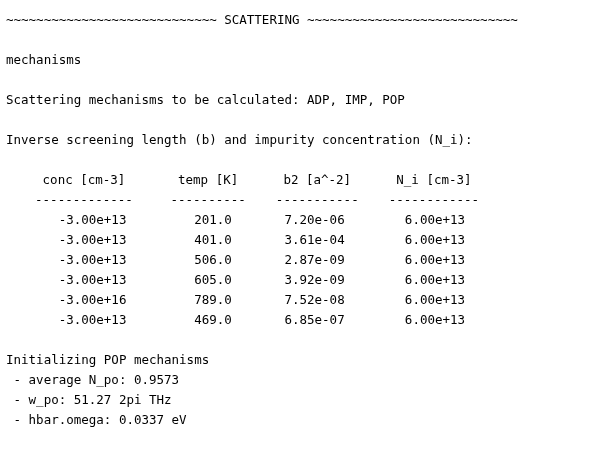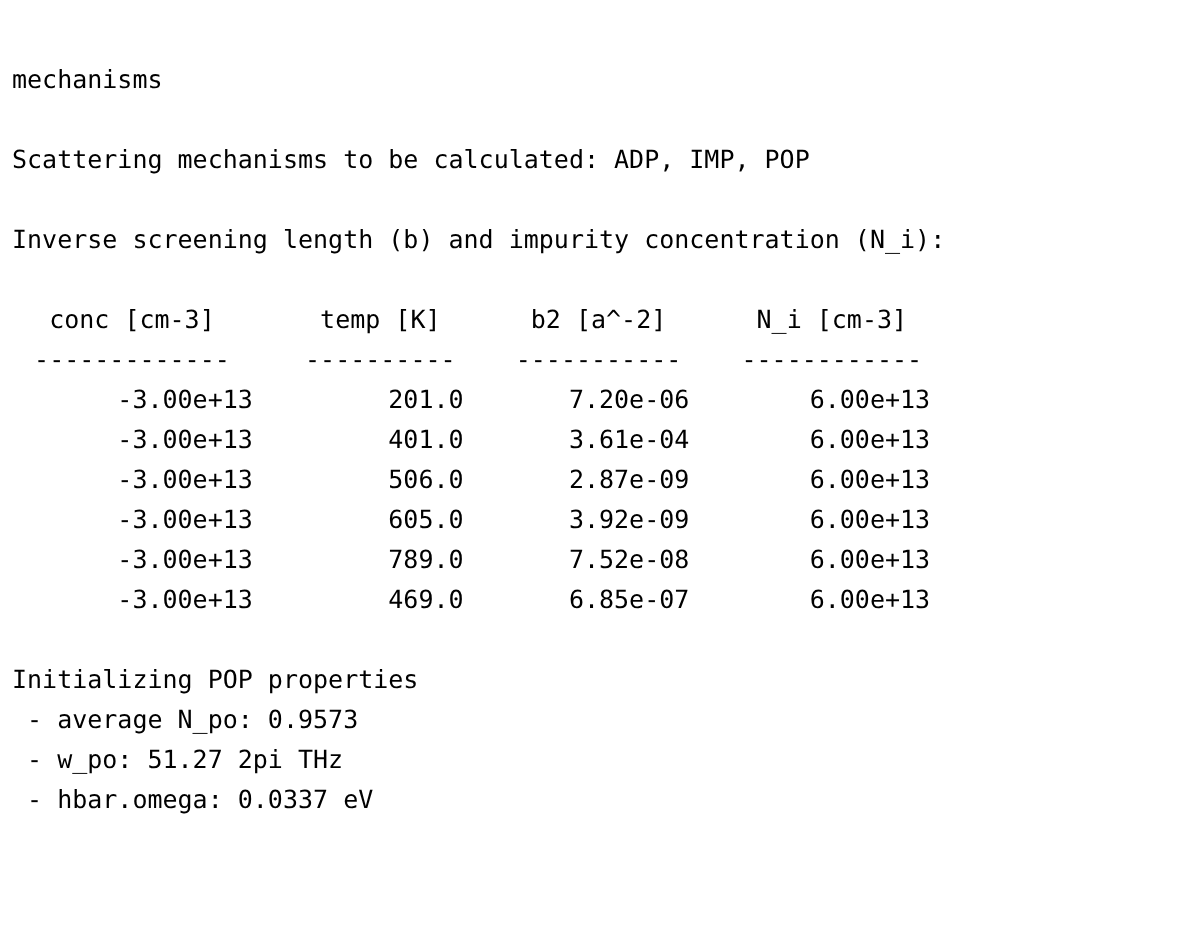--- a/index.html
+++ b/index.html
@@ -30,32 +30,33 @@
     white-space: pre;
     height: 20px;
   }
   .banner {
     white-space: pre;
     padding-left: 6px;
     letter-spacing: 0px;
   }
   .tablehdr {
     white-space: pre;
-    padding-left: 2px;
+    padding-left: 20px;
   }
   .tablerow {
     white-space: pre;
     padding-left: 6px;
   }
 </style>
 </head>
 <body>
 
 <div class="terminal">
 
+  <div class="banner">~~~~~~~~~~~~~~~~~~~~~~~~~~~~ SCATTERING ~~~~~~~~~~~~~~~~~~~~~~~~~~~~</div>
 
   <div class="blank"></div>
 
   <div class="line">mechanisms</div>
 
   <div class="blank"></div>
 
   <div class="line">Scattering mechanisms to be calculated: ADP, IMP, POP</div>
 
   <div class="blank"></div>
@@ -64,26 +65,26 @@
 
   <div class="blank"></div>
 
   <div class="tablehdr">   conc [cm-3]       temp [K]      b2 [a^-2]      N_i [cm-3]   </div>
   <div class="tablehdr">  -------------     ----------    -----------    ------------  </div>
   <div>
       <div class="tablerow">       -3.00e+13         201.0       7.20e-06        6.00e+13  </div>
       <div class="tablerow">       -3.00e+13         401.0       3.61e-04        6.00e+13  </div>
       <div class="tablerow">       -3.00e+13         506.0       2.87e-09        6.00e+13  </div>
       <div class="tablerow">       -3.00e+13         605.0       3.92e-09        6.00e+13  </div>
-      <div class="tablerow">       -3.00e+13         789.0       7.52e-08        6.00e+13  </div>
+      <div class="tablerow">       -3.00e+16         789.0       7.52e-08        6.00e+13  </div>
       <div class="tablerow">       -3.00e+13         469.0       6.85e-07        6.00e+13  </div>
     </div>
 
   <div class="blank"></div>
 
-  <div class="line">Initializing POP properties</div>
+  <div class="line">Initializing POP mechanisms</div>
   <div>
       <div class="line"> - average N_po: 0.9573</div>
       <div class="line"> - w_po: 51.27 2pi THz</div>
       <div class="line"> - hbar.omega: 0.0337 eV</div>
     </div>
 
 </div>
 
 </body></html>

